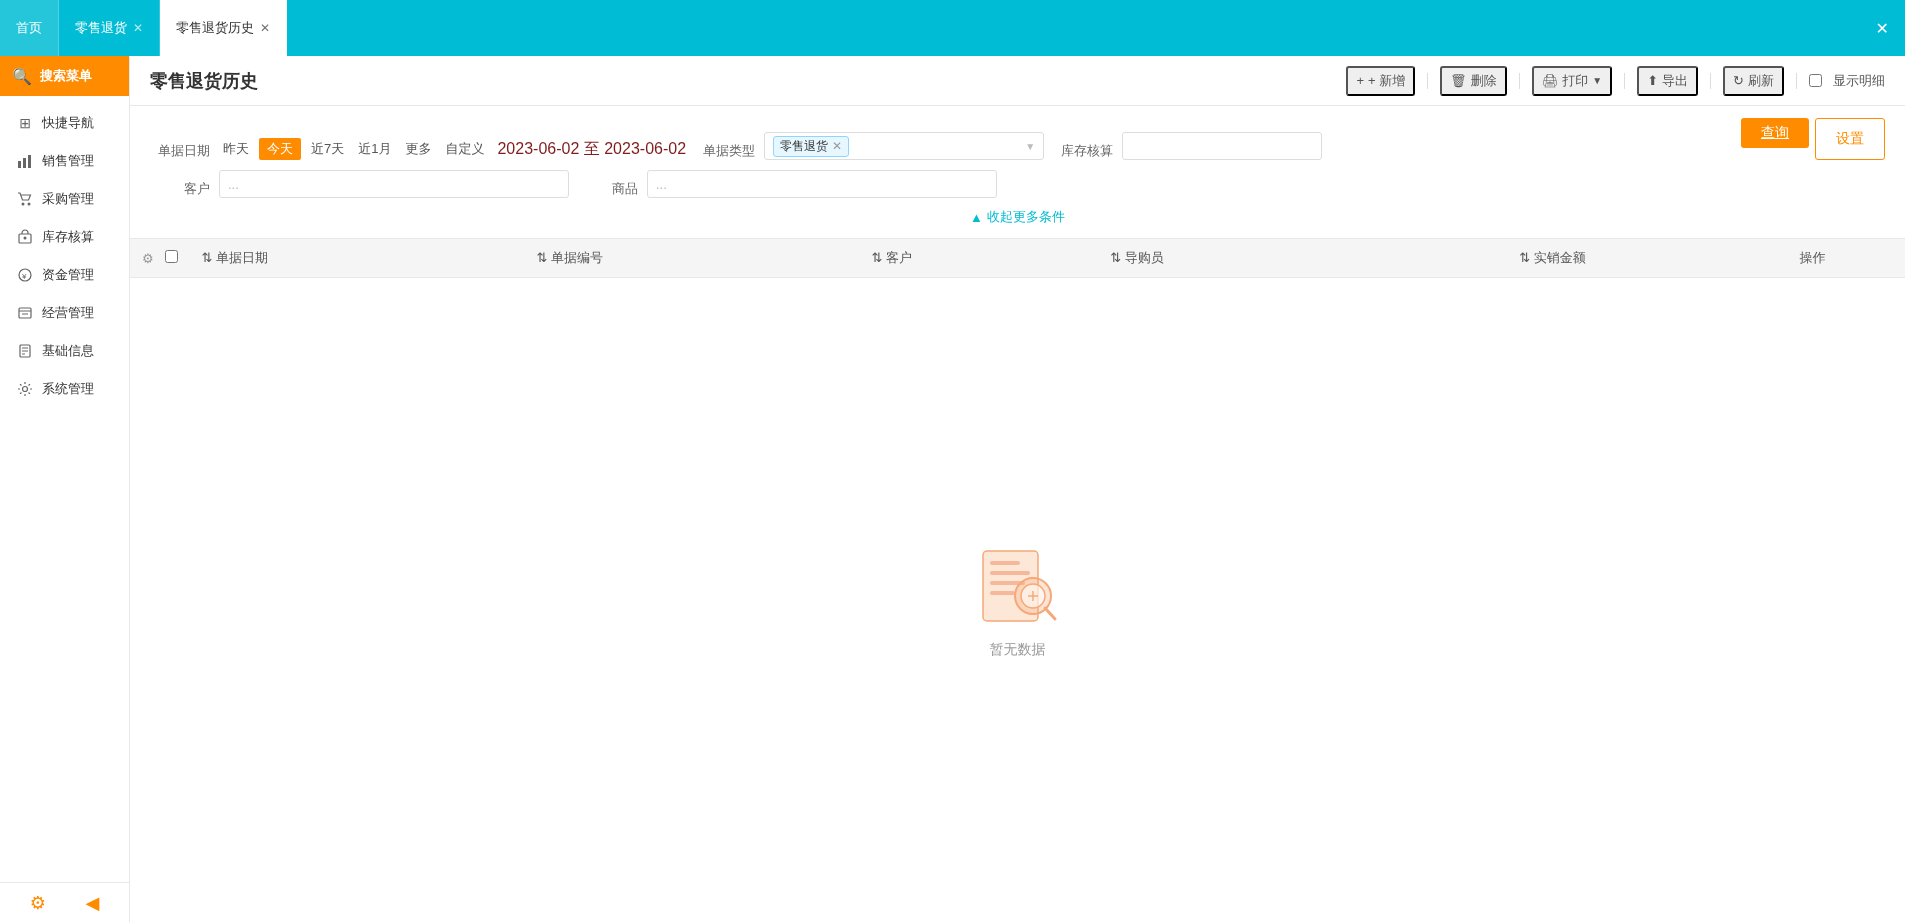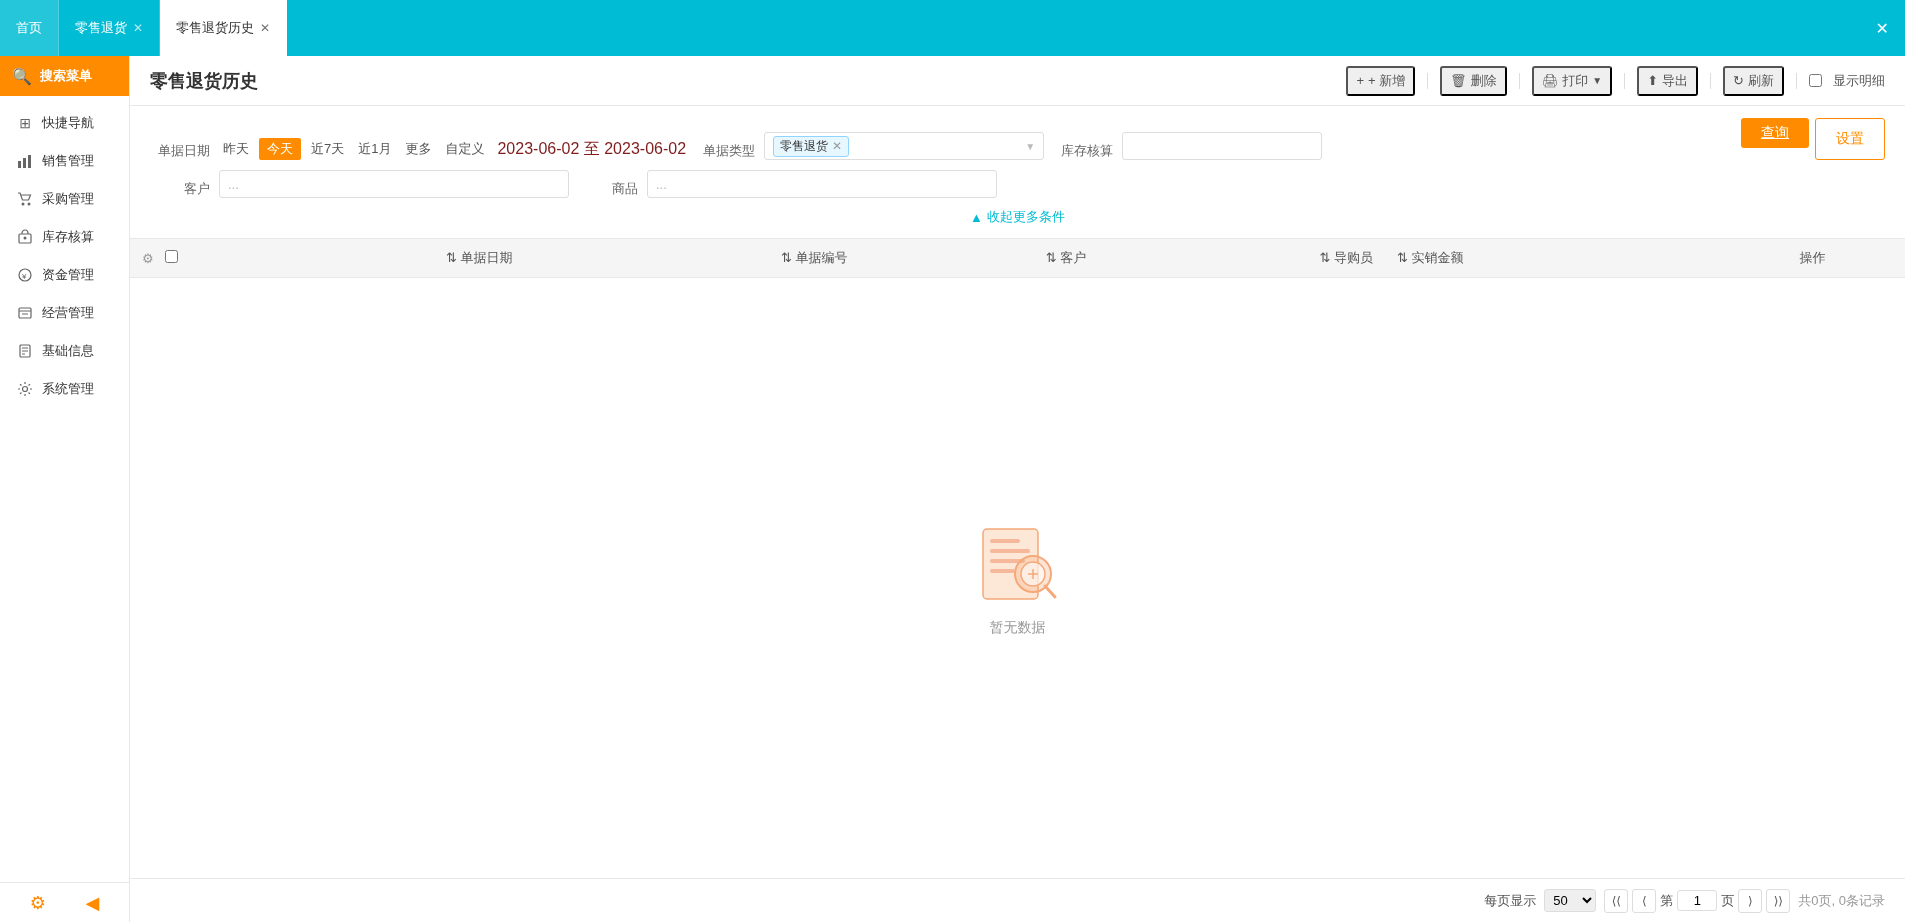--- a/index.html
+++ b/index.html
@@ -51,24 +51,24 @@
     .filter-input { border: 1px solid #ddd; border-radius: 3px; padding: 4px 8px; font-size: 13px; min-width: 150px; color: #333; background: white; height: 28px; }
     .filter-select { display: flex; align-items: center; gap: 4px; border: 1px solid #ddd; border-radius: 3px; padding: 4px 8px; font-size: 13px; min-width: 200px; background: white; height: 28px; cursor: pointer; }
     .filter-tag { display: inline-flex; align-items: center; gap: 4px; background: #e6f7ff; border: 1px solid #91d5ff; border-radius: 3px; padding: 1px 6px; font-size: 12px; color: #333; }
     .filter-tag-close { cursor: pointer; color: #999; font-size: 12px; }
     .collapse-btn { display: flex; align-items: center; gap: 4px; color: #00bcd4; font-size: 13px; cursor: pointer; margin: 8px auto 0; justify-content: center; }
 
     
     .table-container { flex: 1; background: white; margin: 0; overflow: hidden; display: flex; flex-direction: column; }
     table { width: 100%; border-collapse: collapse; }
     .table-head { background: #f5f5f5; }
-    .table-head th { padding: 10px 12px; text-align: right; color: #555; font-size: 13px; font-weight: normal; border-bottom: 1px solid #e8e8e8; white-space: nowrap; }
+    .table-head th { padding: 10px 12px; text-align: left; color: #555; font-size: 13px; font-weight: normal; border-bottom: 1px solid #e8e8e8; white-space: nowrap; }
     .table-head th.checkbox-col { width: 40px; text-align: center; }
     .table-head th.action-col { text-align: center; }
-    .table-head th.amount-col { text-align: left; }
+    .table-head th.amount-col { text-align: center; }
 
     
     .empty-state { flex: 1; display: flex; flex-direction: column; align-items: center; justify-content: center; padding: 60px 0; }
     .empty-text { color: #999; font-size: 14px; }
 
     
     .pagination { background: white; padding: 10px 20px; display: flex; align-items: center; justify-content: flex-end; gap: 8px; border-top: 1px solid #e8e8e8; font-size: 13px; color: #555; height: 44px; flex-shrink: 0; }
     .pagination-label { }
     .page-size-select { border: 1px solid #ddd; border-radius: 3px; padding: 2px 4px; font-size: 13px; cursor: pointer; }
     .page-nav { display: flex; align-items: center; gap: 4px; }
@@ -330,32 +330,14 @@
             <line x1="87" y1="67" x2="97" y2="78" stroke="#f5a878" stroke-width="3" stroke-linecap="round"></line>
 
             <line x1="70" y1="55" x2="80" y2="55" stroke="#f5a878" stroke-width="1.5"></line>
             <line x1="75" y1="50" x2="75" y2="60" stroke="#f5a878" stroke-width="1.5"></line>
           </svg>
           <span class="empty-text">暂无数据</span>
         </div>
       </div>
     </div>
 
-    <div class="pagination">
-      <span class="pagination-label">每页显示</span>
-      <select class="page-size-select">
-        <option>50</option>
-        <option>20</option>
-        <option>100</option>
-      </select>
-      <div class="page-nav">
-        <div class="page-nav-btn">⟨⟨</div>
-        <div class="page-nav-btn">⟨</div>
-        <span>第</span>
-        <input class="page-input" value="1" style="">
-        <span>页</span>
-        <div class="page-nav-btn">⟩</div>
-        <div class="page-nav-btn">⟩⟩</div>
-      </div>
-      <span class="page-info">共0页, 0条记录</span>
-    </div>
   </div>
 </div>
 
 </body></html>

